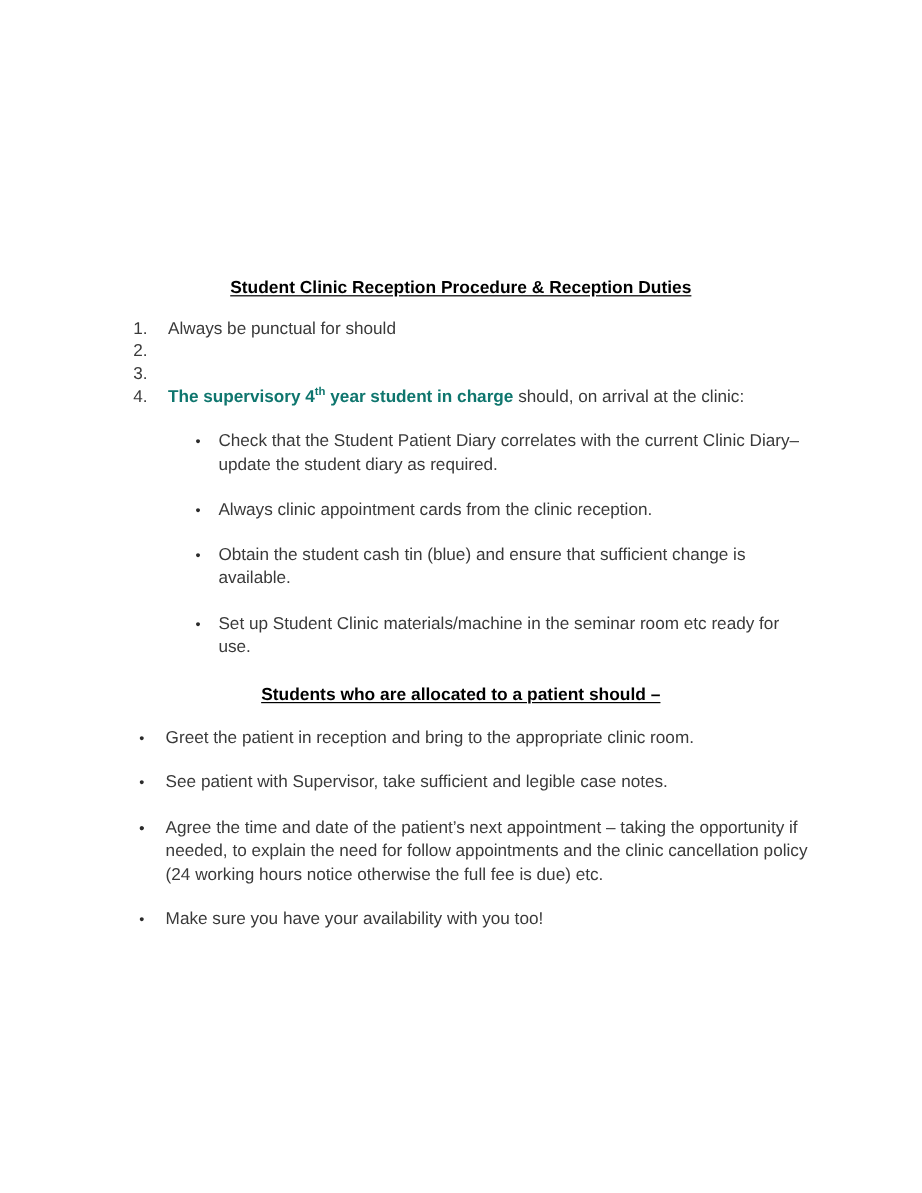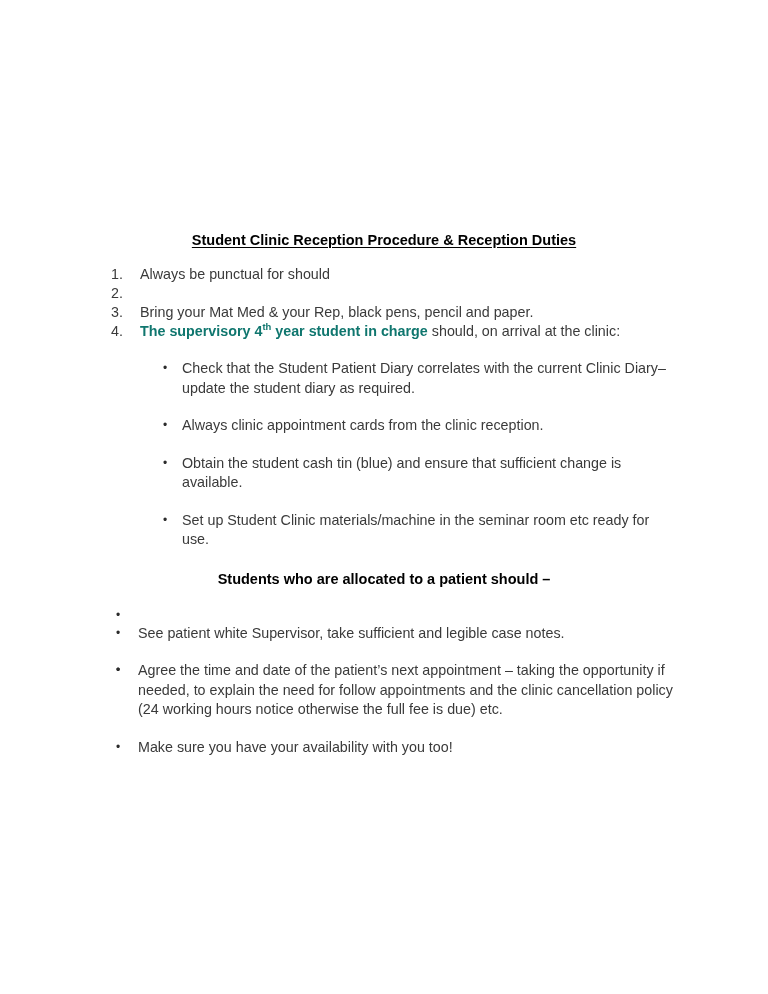--- a/index.html
+++ b/index.html
@@ -43,20 +43,21 @@
   .sub-title {
     text-align: center;
     font-size: 14.5px;
     font-weight: bold;
     color: #000000;
     margin: 0;
     padding: 20px 88px 0 88px;
     line-height: 1.25;
   }
   .sub-title span.u {
+    text-decoration: underline;
     text-underline-offset: 2px;
   }
 
   
   .num-list {
     margin: 0;
     padding: 16px 100px 0 0;
     list-style: none;
   }
   .num-list > li {
@@ -145,21 +146,21 @@
     <div class="doc-title"><span class="u">Student Clinic Reception Procedure &amp; Reception Duties</span></div>
 
     <ol class="num-list">
       <li>
         <span class="marker">1.</span><span>Always be punctual for should</span>
       </li>
       <li>
         <span class="marker">2.</span>
       </li>
       <li>
-        <span class="marker">3.</span><span>Bring your Mat Med &amp; your Rep, black pens, pencil and paper.</span>
+        <span class="marker">3.</span>
       </li>
       <li>
         <span class="marker">4.</span><b><span>The supervisory 4</span><sup>th</sup><span> year student in charge</span></b><span> should, on arrival at the clinic:</span>
       </li>
     </ol>
 
     <ul class="sub-bullets">
       <li>
         <span class="dot">•</span><span>Check that the Student Patient Diary correlates with the current Clinic Diary– update the student diary as required.</span>
       </li>
@@ -171,24 +172,24 @@
       </li>
       <li>
         <span class="dot">•</span><span>Set up Student Clinic materials/machine in the seminar room etc ready for use.</span>
       </li>
     </ul>
 
     <div class="sub-title"><span class="u">Students who are allocated to a patient should –</span></div>
 
     <ul class="main-bullets">
       <li>
-        <span class="dot">•</span>
-      </li>
-      <li>
-        <span class="dot">•</span><span>See patient white Supervisor, take sufficient and legible case notes.</span>
+        <span class="dot">•</span><span>Greet the patient in reception and bring to the appropriate clinic room.</span>
+      </li>
+      <li>
+        <span class="dot">•</span><span>See patient with Supervisor, take sufficient and legible case notes.</span>
       </li>
       <li>
         <span class="dot">•</span>
       </li>
       <li>
         <span class="dot">•</span><span>Agree the time and date of the patient’s next appointment – taking the opportunity if needed, to explain the need for follow appointments and the clinic cancellation policy (24 working hours notice otherwise the full fee is due) etc.</span>
       </li>
       <li>
         <span class="dot">•</span><span>Make sure you have your availability with you too!</span>
       </li>

